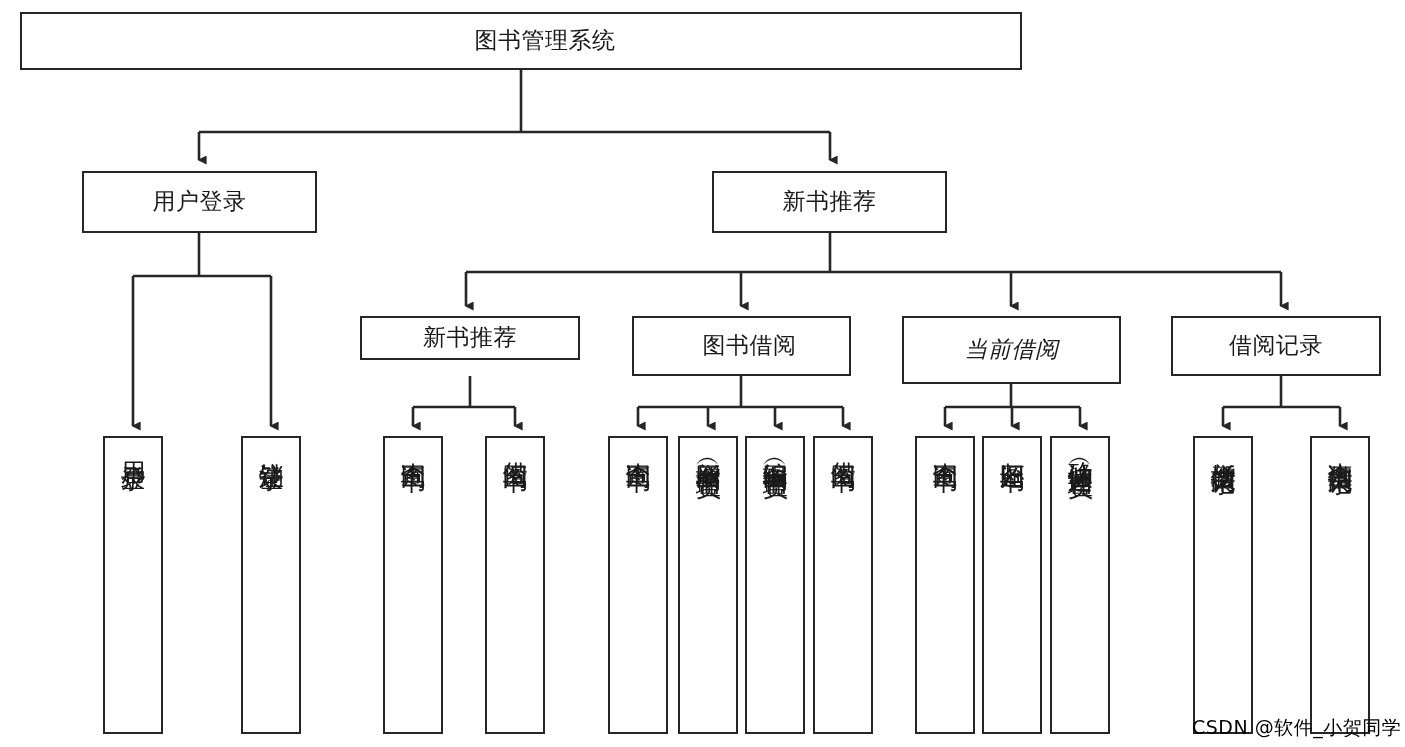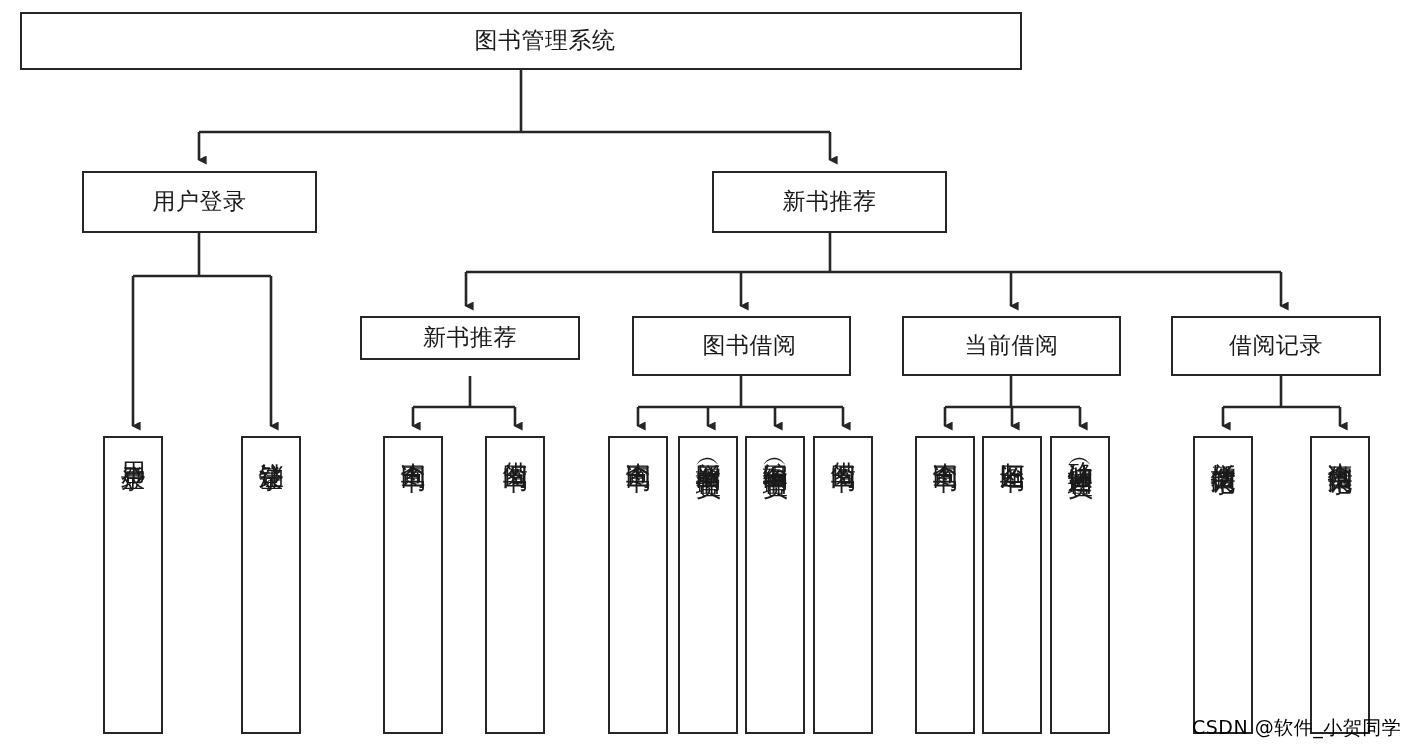--- a/index.html
+++ b/index.html
@@ -137,21 +137,21 @@
   </div>
 
   <div class="node horiz" style="left:360px; top:316px; width:220px; height:44px;">
     <span class="label">新书推荐</span>
   </div>
 
   <div class="node horiz" style="left:632px; top:316px; width:219px; height:60px;padding-left:16px;">
     <span class="label">图书借阅</span>
   </div>
 
-  <div class="node horiz" style="left:902px; top:316px; width:219px; height:60px;">
+  <div class="node horiz" style="left:902px; top:316px; width:219px; height:68px;font-style:italic;">
     <span class="label">当前借阅</span>
   </div>
 
   <div class="node horiz" style="left:1171px; top:316px; width:210px; height:60px;">
     <span class="label">借阅记录</span>
   </div>
 
   <div class="node vert" style="left:103px; top:436px; width:60px; height:298px;">
     <span class="label">用户登录</span>
   </div>

